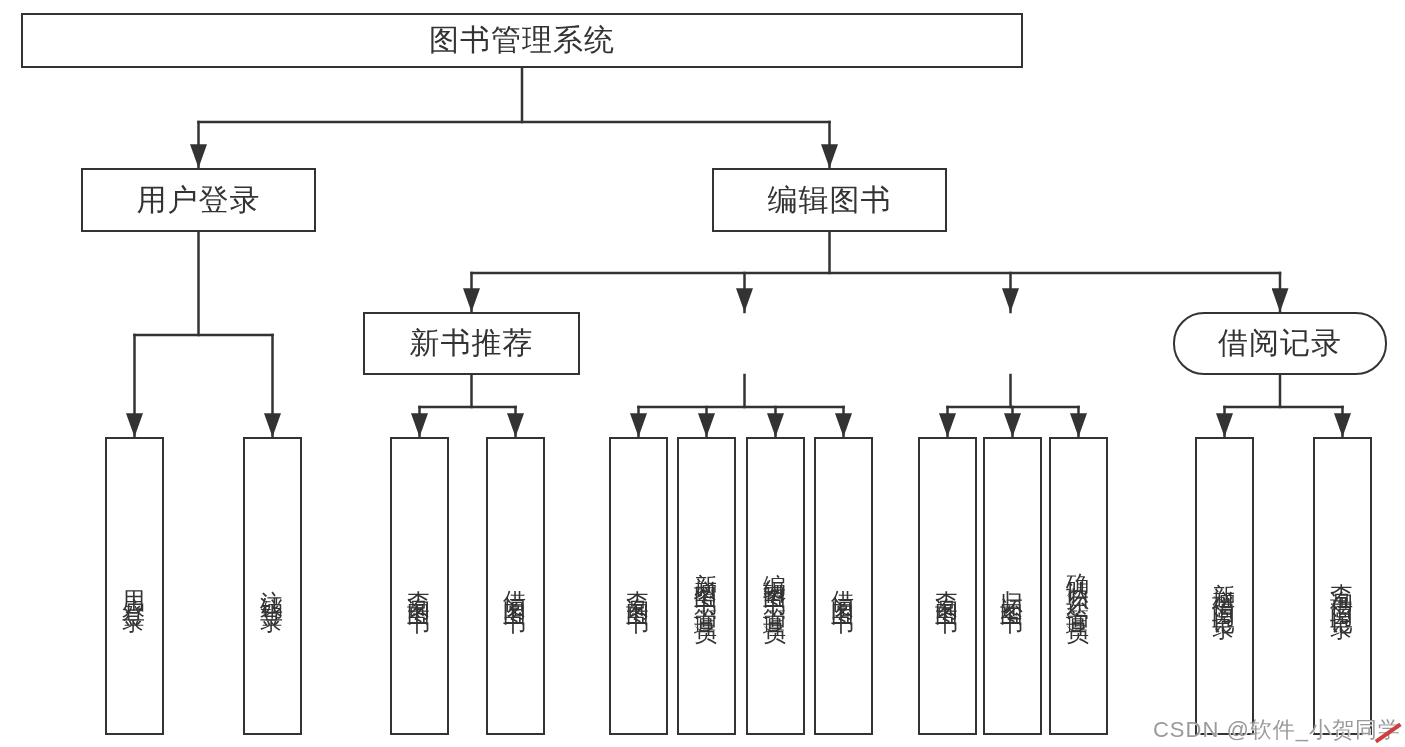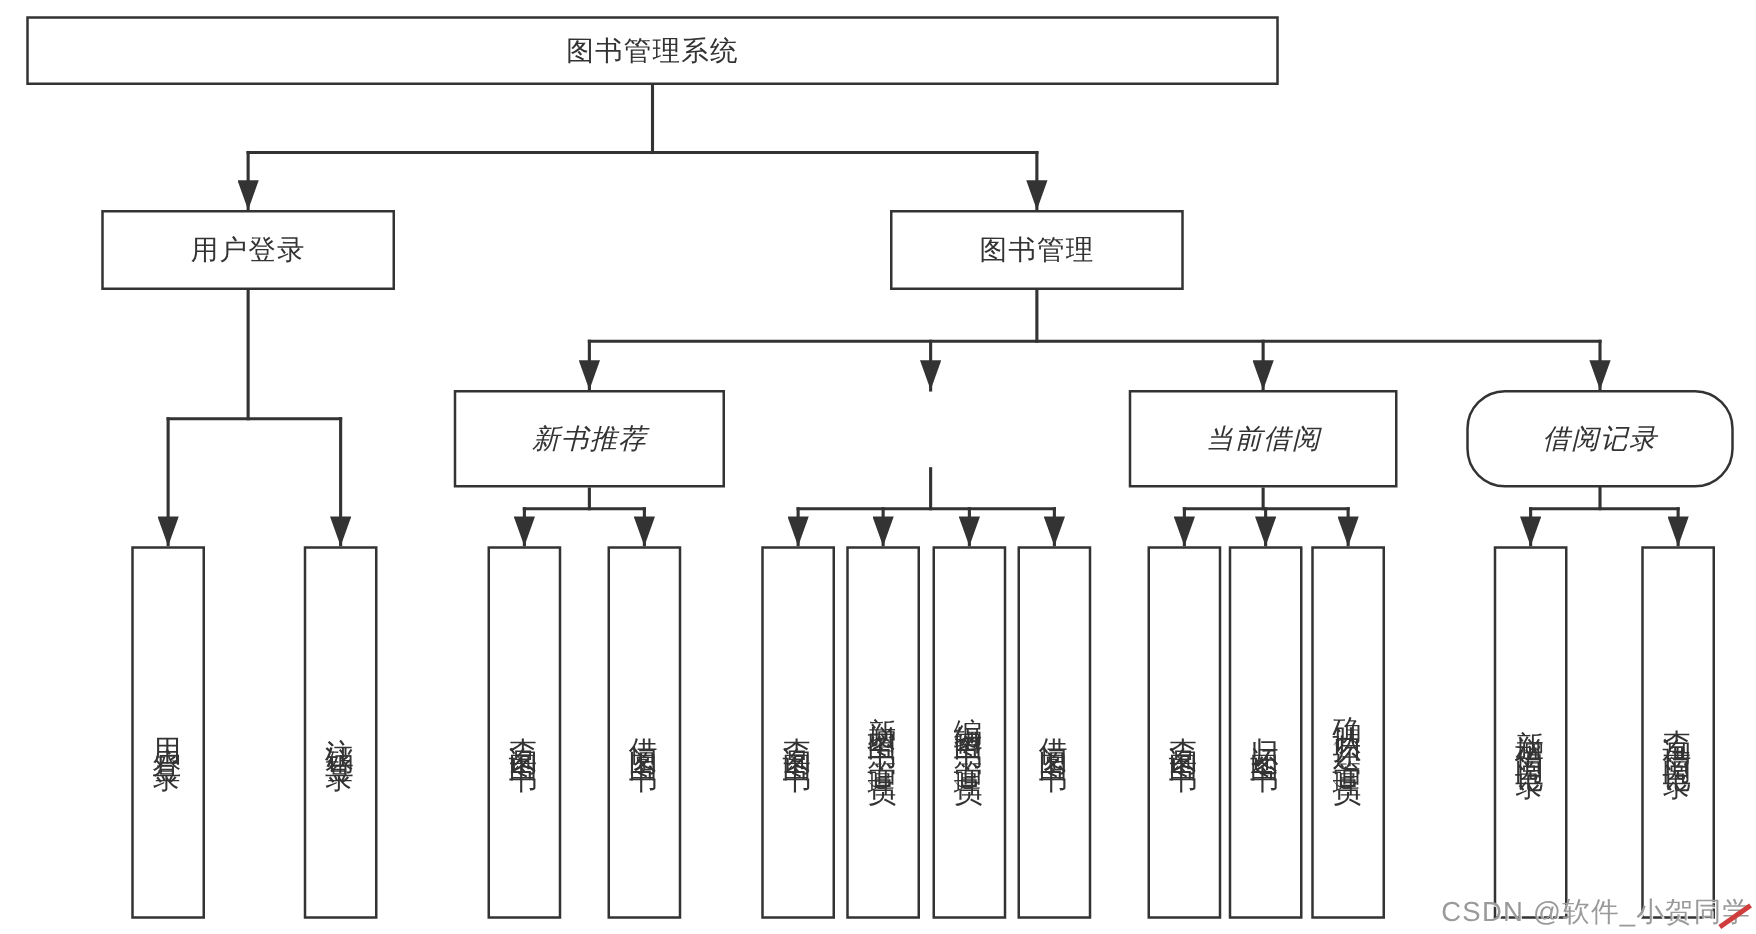--- a/index.html
+++ b/index.html
@@ -17,21 +17,21 @@
     width: 1405px; height: 747px;
   }
   .node-h {
     position: absolute;
     box-sizing: border-box;
     background: var(--box_fill, #ffffff);
     border: 2.5px solid var(--box_border, #333333);
     display: flex;
     align-items: center;
     justify-content: center;
-    font-size: 22px;
+    font-size: 30px;
     letter-spacing: 1px;
     color: var(--text, #333333);
     white-space: nowrap;
   }
   .node-v {
     position: absolute;
     top: 437px;
     width: 59px;
     height: 298px;
     box-sizing: border-box;
@@ -42,21 +42,21 @@
     justify-content: center;
     writing-mode: vertical-lr;
     text-orientation: mixed;
     font-size: 23px;
     letter-spacing: 7px;
     color: var(--text, #333333);
   }
   .node-root  { left: 21px;  top: 13px;  width: 1002px; height: 55px; }
   .node-l2a   { left: 81px;  top: 168px; width: 235px;  height: 64px; }
   .node-l2b   { left: 712px; top: 168px; width: 235px;  height: 64px; }
-  .node-l3    { top: 312px; height: 78px; font-style: italic; }
+  .node-l3    { top: 312px; height: 63px; }
   .node-l3a   { left: 363px;  width: 217px; }
   .node-l3b   { left: 636px;  width: 217px; }
   .node-l3c   { left: 903px;  width: 215px; }
   .node-l3d   { left: 1173px; width: 214px; border-radius: 31px; }
 
   .leaf-a1 { left: 105px; }
   .leaf-a2 { left: 243px; }
   .leaf-b1 { left: 390px; }
   .leaf-b2 { left: 486px; }
   .leaf-c1 { left: 609px; }
@@ -155,24 +155,23 @@
         <line x1="1224.5" y1="407" x2="1342.5" y2="407"></line>
         <line x1="1224.5" y1="407" x2="1224.5" y2="437" marker-end="url(#arrow)"></line>
         <line x1="1342.5" y1="407" x2="1342.5" y2="437" marker-end="url(#arrow)"></line>
       </g>
     </g>
   </svg>
 
   <div class="node-h node-root">图书管理系统</div>
 
   <div class="node-h node-l2a">用户登录</div>
-  <div class="node-h node-l2b">图书管理</div>
+  <div class="node-h node-l2b">编辑图书</div>
 
   <div class="node-h node-l3 node-l3a">新书推荐</div>
-  <div class="node-h node-l3 node-l3c">当前借阅</div>
   <div class="node-h node-l3 node-l3d">借阅记录</div>
 
   <div class="node-v leaf-a1">用户登录</div>
   <div class="node-v leaf-a2">注销登录</div>
 
   <div class="node-v leaf-b1">查询图书</div>
   <div class="node-v leaf-b2">借阅图书</div>
 
   <div class="node-v leaf-c1">查询图书</div>
   <div class="node-v leaf-c2">新增图书（管理员）</div>

